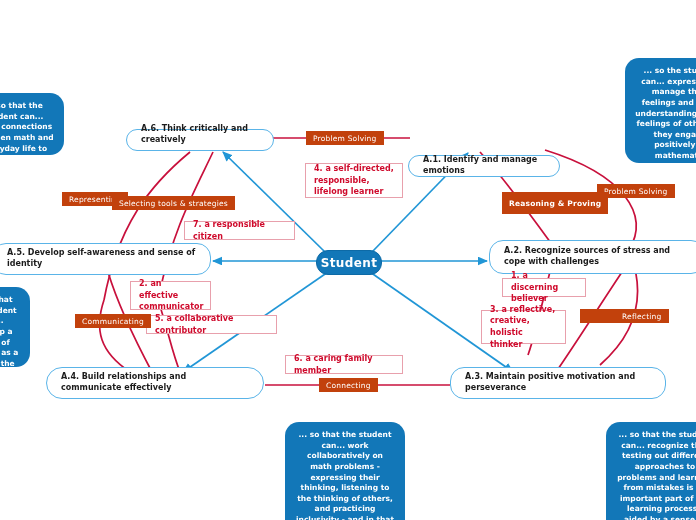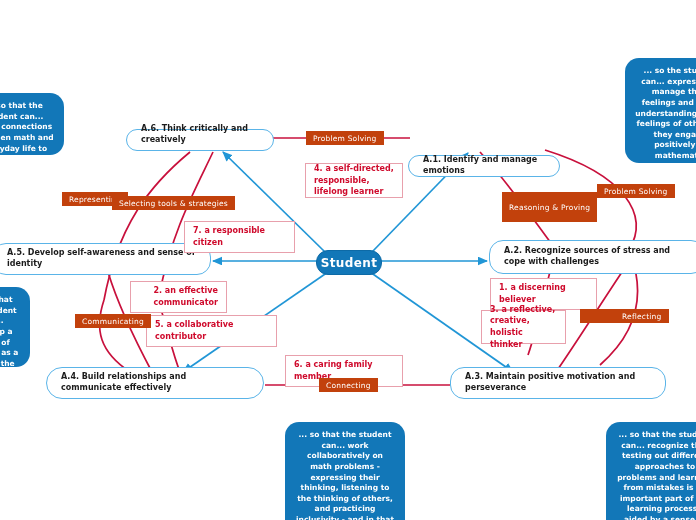--- a/index.html
+++ b/index.html
@@ -64,21 +64,21 @@
   .attr-box {
     position: absolute;
     background: #ffffff;
     border: 1.3px solid #e8a0ac;
     color: #cf0a2c;
     font-size: 8px;
     font-weight: bold;
     line-height: 1.45;
     display: flex;
     align-items: center;
-    padding: 15px 8px;
+    padding: 4px 8px;
     box-sizing: border-box;
     z-index: 5;
   }
 
   
   .pill {
     position: absolute;
     background: #c2410c;
     border-radius: 0;
     color: #ffffff;
@@ -191,29 +191,29 @@
   </div>
 
   <div class="attr-box" style="left:305px; top:163px; width:98px; height:35px;">
     <span>4. a self-directed, responsible, lifelong learner</span>
   </div>
 
   <div class="attr-box" style="left:184px; top:221px; width:111px; height:19px;">
     <span>7. a responsible citizen</span>
   </div>
 
-  <div class="attr-box" style="left:130px; top:281px; width:97px; height:29px;text-align:right;">
+  <div class="attr-box" style="left:130px; top:281px; width:81px; height:29px;">
     <span>2. an effective communicator</span>
   </div>
 
   <div class="attr-box" style="left:146px; top:315px; width:131px; height:19px;">
     <span>5. a collaborative contributor</span>
   </div>
 
-  <div class="attr-box" style="left:490px; top:278px; width:107px; height:19px;">
+  <div class="attr-box" style="left:502px; top:278px; width:84px; height:19px;">
     <span>1. a discerning believer</span>
   </div>
 
   <div class="attr-box" style="left:481px; top:310px; width:85px; height:34px;">
     <span>3. a reflective, creative, holistic thinker</span>
   </div>
 
   <div class="attr-box" style="left:285px; top:355px; width:118px; height:19px;">
     <span>6. a caring family member</span>
   </div>
@@ -227,21 +227,21 @@
   </div>
 
   <div class="pill" style="left:62px; top:192px; height:14px;">
     <span>Representing</span>
   </div>
 
   <div class="pill" style="left:112px; top:196px; height:14px;">
     <span>Selecting tools &amp; strategies</span>
   </div>
 
-  <div class="pill" style="left:502px; top:192px; height:30px;">
+  <div class="pill" style="left:502px; top:192px; height:22px;font-weight:bold;">
     <span>Reasoning &amp; Proving</span>
   </div>
 
   <div class="pill" style="left:75px; top:314px; height:14px;">
     <span>Communicating</span>
   </div>
 
   <div class="pill" style="left:580px; top:309px; height:14px;padding-left:42px;">
     <span>Reflecting</span>
   </div>

